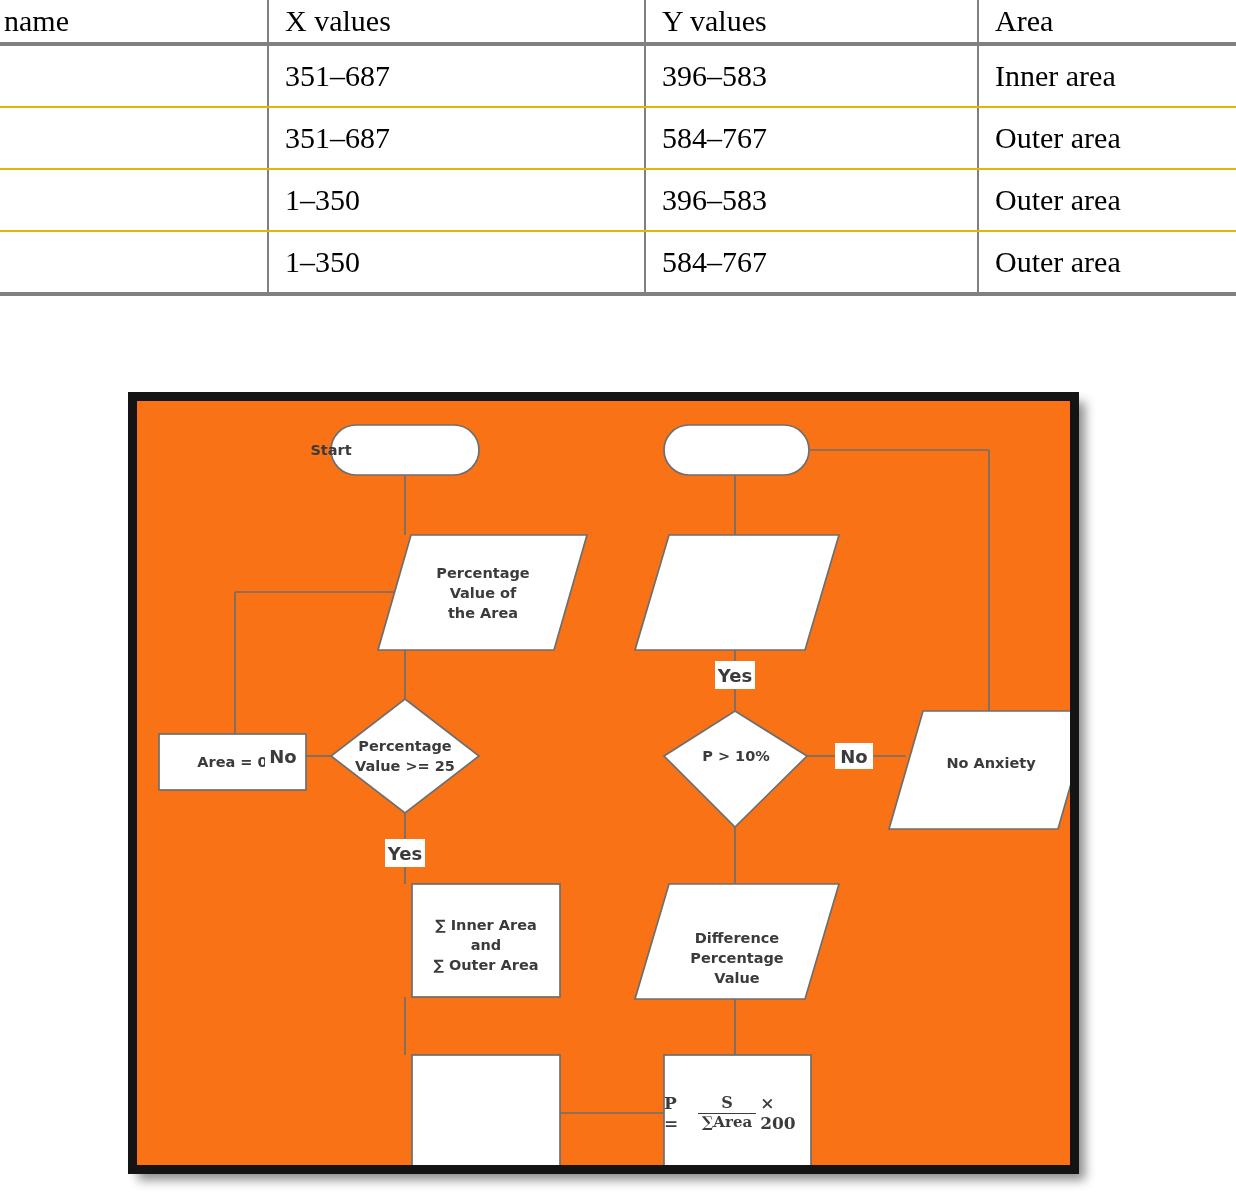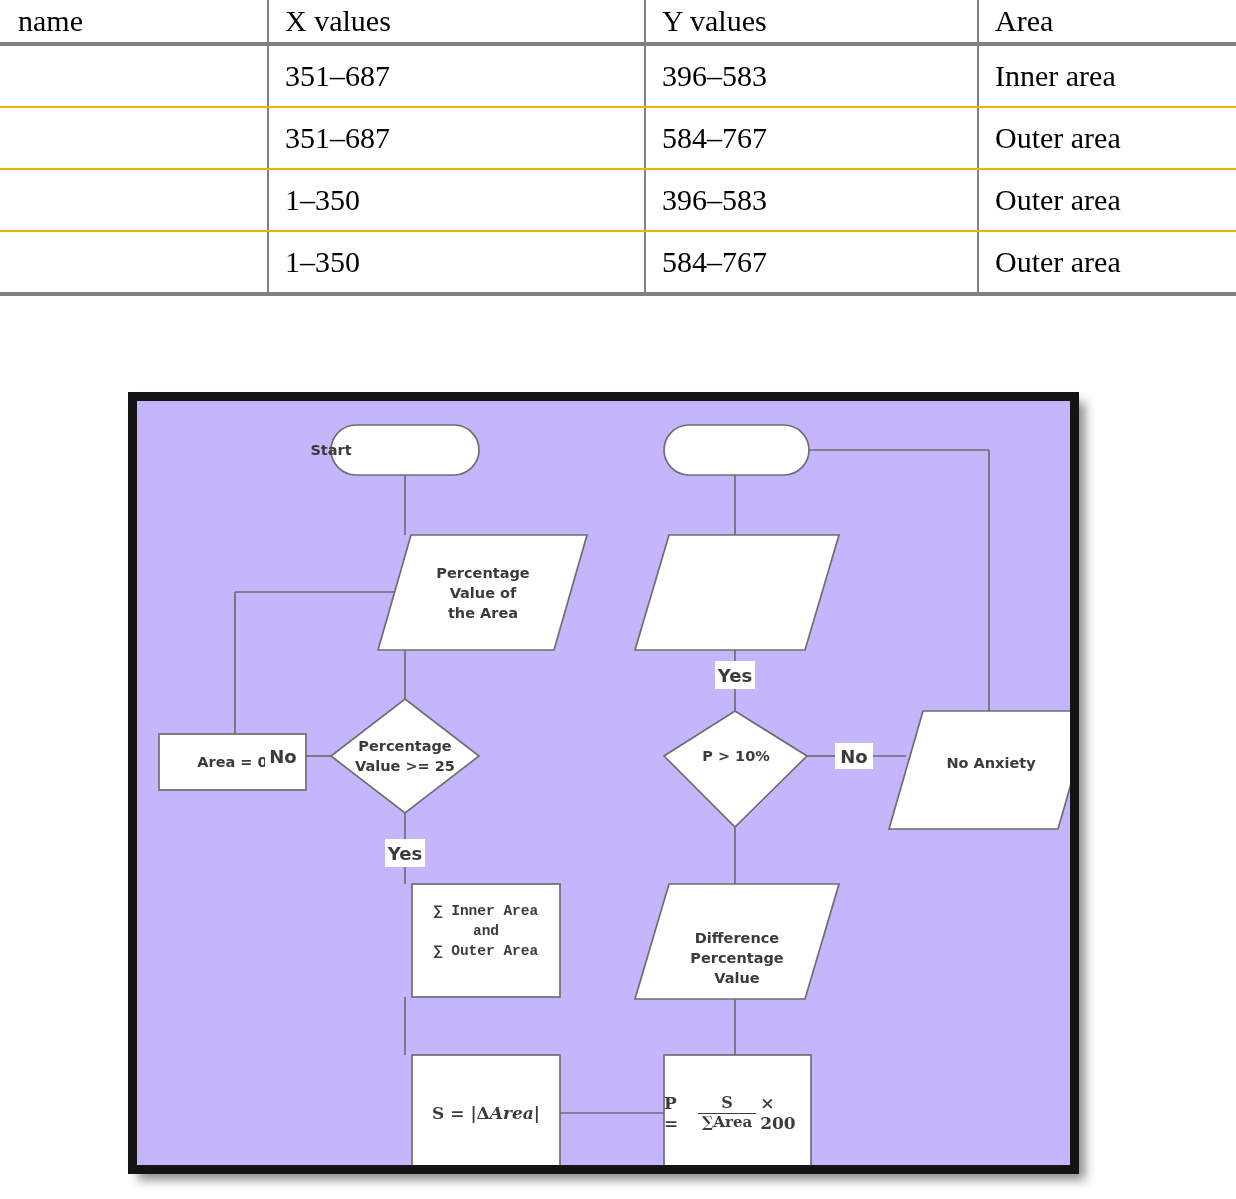--- a/index.html
+++ b/index.html
@@ -60,31 +60,31 @@
     border-bottom: 4px solid #808080;
   }
   table.data-table tbody tr td {
     border-bottom: 2px solid #eab308;
   }
   table.data-table tbody tr:last-child td {
     border-bottom: 4px solid #808080;
   }
   table.data-table td.col0,
   table.data-table th.col0 {
-    padding-left: 18px;
+    padding-left: 4px;
   }
 
   
   .flow-frame {
     position: absolute;
     left: 128px;
     top: 392px;
     width: 951px;
     height: 782px;
-    background: #c4b5fd;
+    background: #f97316;
     border: 9px solid #141414;
     box-sizing: border-box;
     box-shadow: 8px 8px 10px -2px rgba(0,0,0,0.45);
   }
   .flow-canvas {
     position: absolute;
     left: 0;
     top: 0;
     width: 100%;
     height: 100%;
@@ -280,33 +280,28 @@
 
   <div class="node-label" style="left:22px; top:333px; width:147px; height:56px;">Area = 0</div>
 
   <div class="node-label" style="left:196px; top:325px; width:144px; height:60px;">Percentage
 Value &gt;= 25</div>
 
   <div class="node-label" style="left:528px; top:335px; width:142px; height:40px;">P &gt; 10%</div>
 
   <div class="node-label" style="left:784px; top:342px; width:140px; height:40px;">No Anxiety</div>
 
-  <div class="node-label" style="left:275px; top:483px; width:148px; height:93px;font-family:Liberation Mono, monospace;">∑  Inner Area
+  <div class="node-label" style="left:275px; top:497px; width:148px; height:93px;">∑  Inner Area
 and
 ∑  Outer Area</div>
 
   <div class="node-label" style="left:530px; top:483px; width:140px; height:115px;margin-top:16px;">Difference
 Percentage
 Value</div>
 
-  <div class="formula" style="left:275px; top:654px; width:148px; height:116px;">
-    <span>S = |Δ </span>
-      <span class="italic">Area</span>
-      <span>|</span>
-  </div>
 
   <div class="formula" style="left:527px; top:654px; width:147px; height:116px;">
     <span>P =</span>
     <span class="frac">
       <span class="num">S</span>
       <span class="den">∑Area</span>
     </span>
     <span>× 200</span>
   </div>
 

